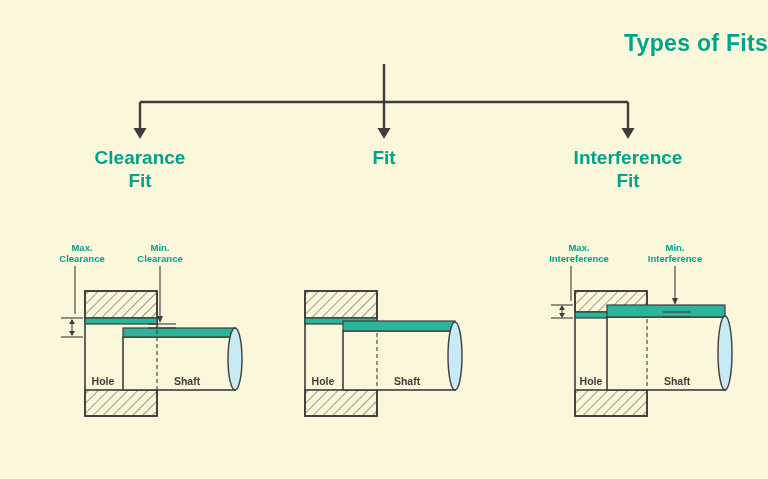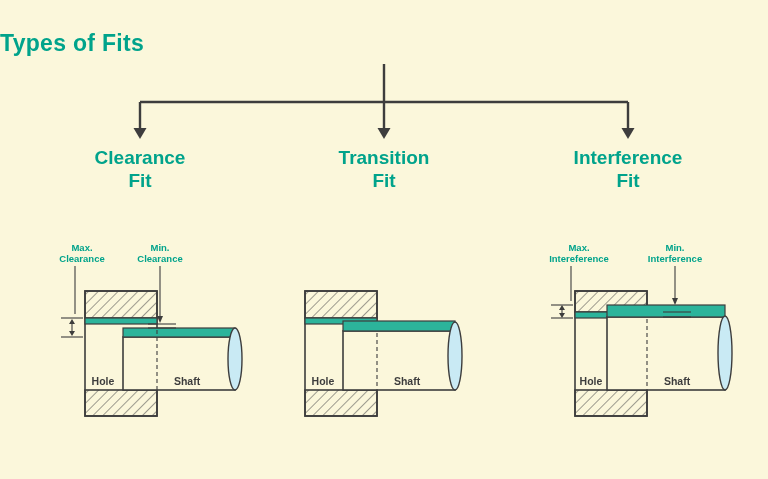--- a/index.html
+++ b/index.html
@@ -6,21 +6,21 @@
   html,body { width:768px; height:479px; }
   body {
     background:#FBF7DB;
     font-family:"Liberation Sans", sans-serif;
     position:relative;
     overflow:hidden;
   }
   .page { position:absolute; inset:0; }
   .title {
     position:absolute; top:30px; left:0; width:768px;
-    text-align:left; font-size:23px; font-weight:bold;
+    text-align:right; font-size:23px; font-weight:bold;
     color:#00A38B; letter-spacing:.3px;
   }
   .tree { position:absolute; top:62px; left:0; }
   .heading {
     position:absolute; top:147px; width:240px;
     text-align:center; font-size:19px; font-weight:bold;
     color:#00A38B; line-height:1.2;
   }
   .heading span { display:block; }
   .h1c { left:20px; } .h2c { left:264px; } .h3c { left:508px; }
@@ -58,21 +58,20 @@
     <polygon class="ah" points="133.5,66 146.5,66 140,77"></polygon>
     <polygon class="ah" points="377.5,66 390.5,66 384,77"></polygon>
     <polygon class="ah" points="621.5,66 634.5,66 628,77"></polygon>
   </svg>
 
   <div class="heading h1c">
     <span>Clearance</span>
     <span>Fit</span>
   </div>
   <div class="heading h2c">
-    <span>Transition</span>
     <span>Fit</span>
   </div>
   <div class="heading h3c">
     <span>Interference</span>
     <span>Fit</span>
   </div>
 
   <svg class="diagram d1" width="235" height="195" viewBox="0 0 235 195">
 
     <rect class="outline" x="30" y="56" width="72" height="125"></rect>

